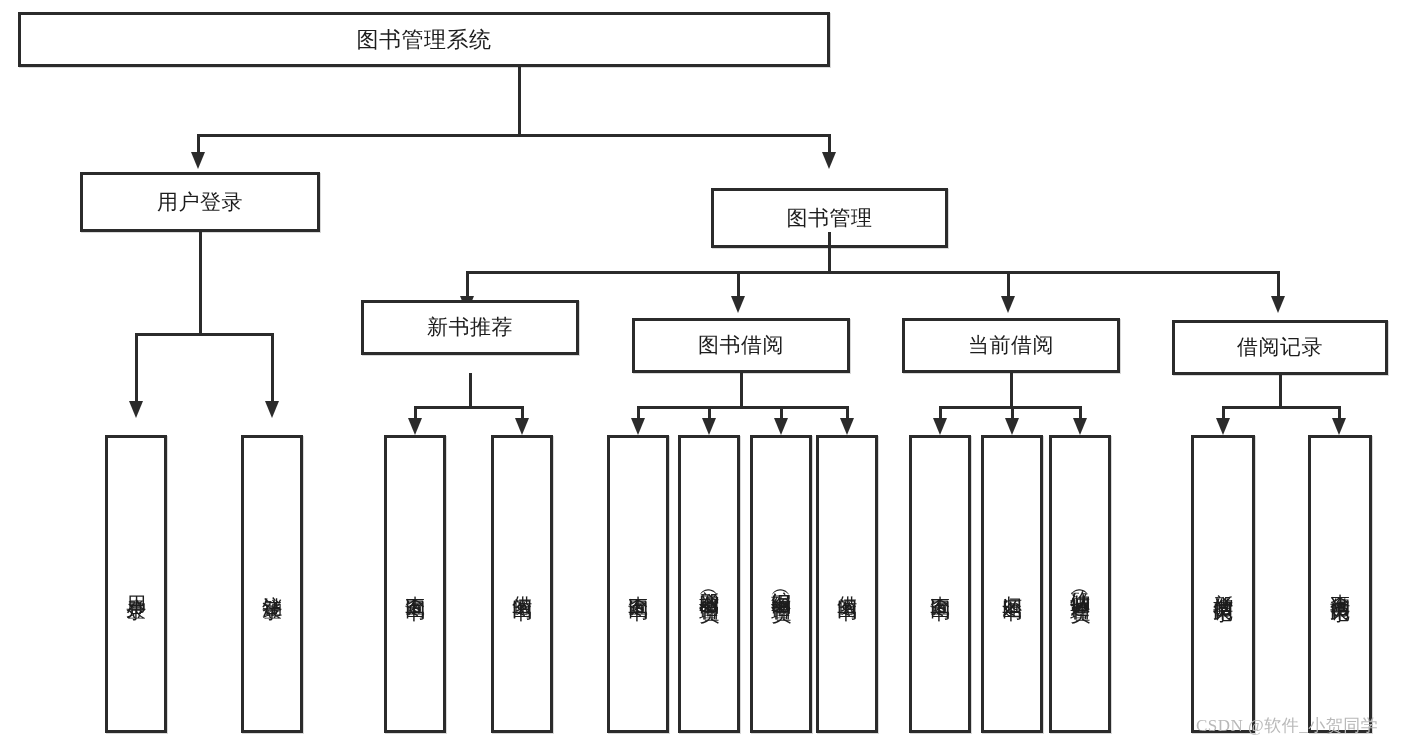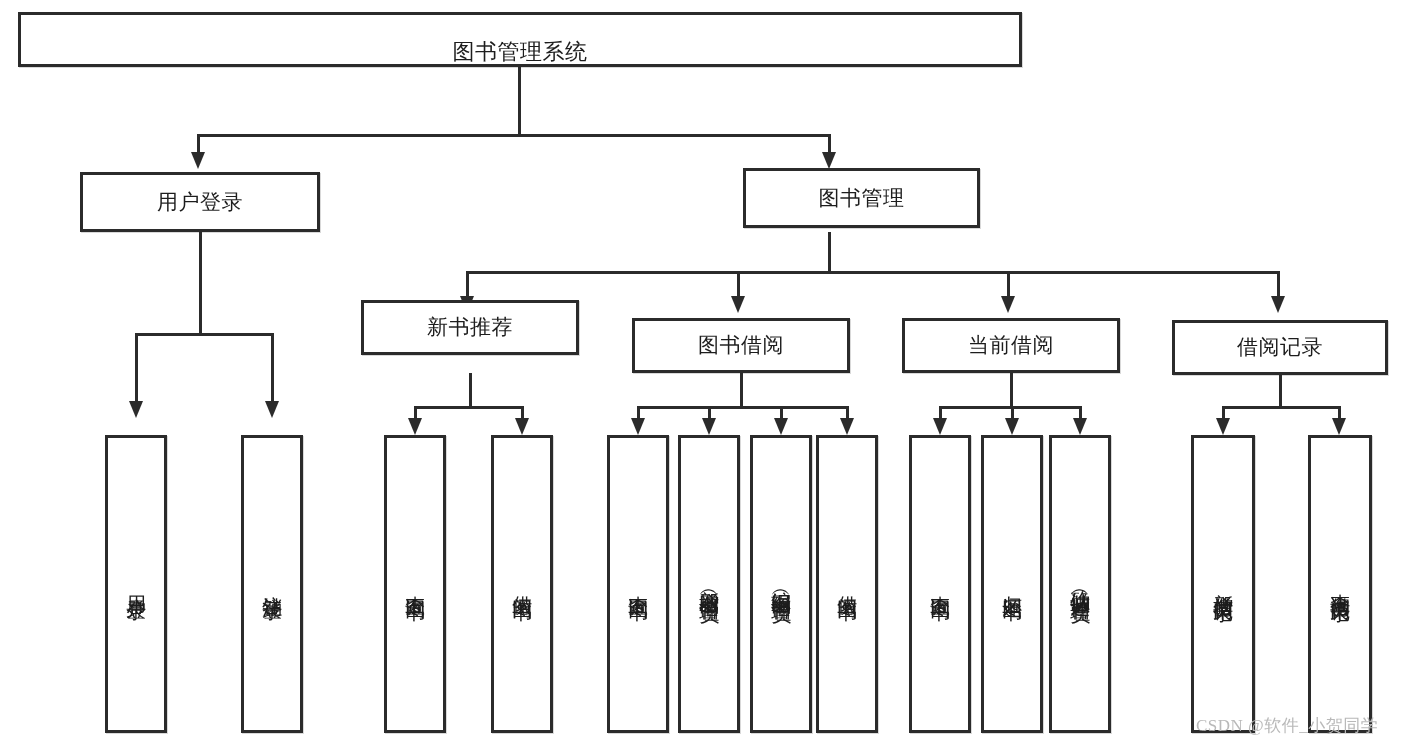--- a/index.html
+++ b/index.html
@@ -71,35 +71,35 @@
     letter-spacing:0.5px;
     white-space:nowrap;
     user-select:none;
   }
 </style>
 </head>
 <body>
 
 <div id="canvas">
 
-  <div class="node" id="node-root" style="left:18px;top:12px;width:1004px;height:55px;align-items:flex-end;">
+  <div class="node" id="node-root" style="left:18px;top:12px;width:812px;height:55px;">
     <span class="label">图书管理系统</span>
   </div>
 
   <div class="seg v" style="left:518px;top:67px;height:67px;"></div>
   <div class="seg h" style="left:197px;top:134px;width:634px;"></div>
   <div class="seg v" style="left:197px;top:134px;height:22px;"></div>
   <div class="arrow" style="left:191px;top:152px;"></div>
   <div class="seg v" style="left:828px;top:134px;height:22px;"></div>
   <div class="arrow" style="left:822px;top:152px;"></div>
 
   <div class="node" style="left:80px;top:172px;width:240px;height:60px;">
     <span class="label">用户登录</span>
   </div>
-  <div class="node" style="left:711px;top:168px;width:237px;height:60px;margin-left:32px;">
+  <div class="node" style="left:711px;top:188px;width:237px;height:60px;">
     <span class="label">图书管理</span>
   </div>
 
   <div class="seg v" style="left:199px;top:232px;height:104px;"></div>
   <div class="seg h" style="left:135px;top:333px;width:139px;"></div>
   <div class="seg v" style="left:135px;top:333px;height:72px;"></div>
   <div class="arrow" style="left:129px;top:401px;"></div>
   <div class="seg v" style="left:271px;top:333px;height:72px;"></div>
   <div class="arrow" style="left:265px;top:401px;"></div>
 

